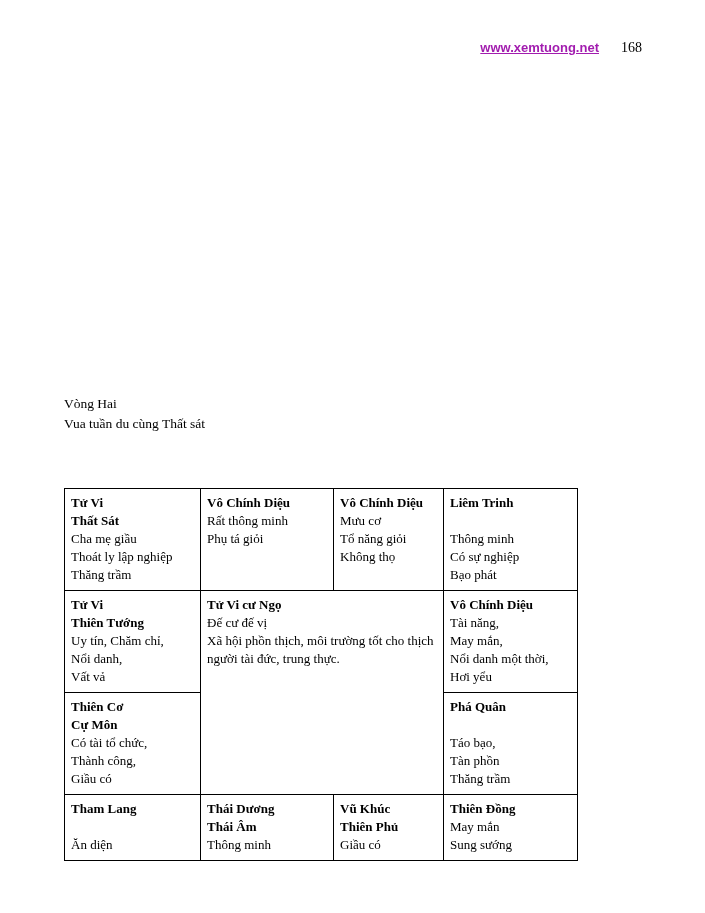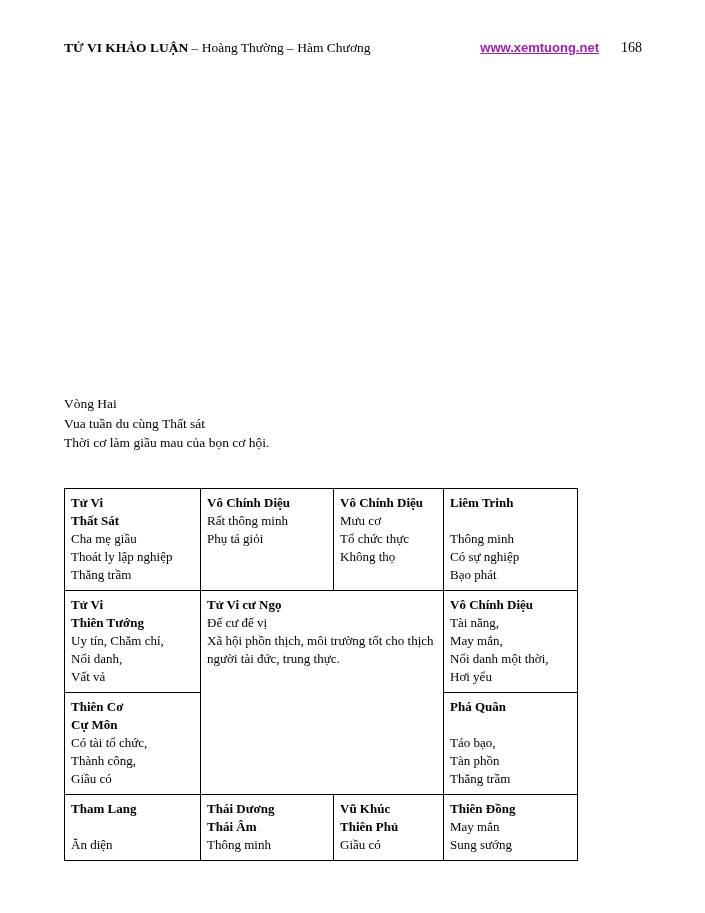--- a/index.html
+++ b/index.html
@@ -101,30 +101,28 @@
   .center-cell .cell-line {
     white-space: normal;
   }
 </style>
 </head>
 <body>
 
 <div class="page">
 
   <div class="header">
-    <span class="header-title"><span class="bold">TỬ VI KHẢO LUẬN</span><span> – Hoàng Thường – Hàm Chương</span></span>
     <span class="header-spacer"></span>
     <a class="header-link" href="#">www.xemtuong.net</a>
     <span class="header-page">168</span>
   </div>
 
   <div class="intro">
     <div class="intro-head">Vòng Hai</div>
     <div>Vua tuần du cùng Thất sát</div>
-    <div>Thời cơ làm giầu mau của bọn cơ hội.</div>
   </div>
 
   <table class="grid">
     <colgroup>
       <col class="c1">
         <col class="c2">
         <col class="c3">
         <col class="c4">
     </colgroup>
     <tbody>
@@ -137,21 +135,21 @@
           <div class="cell-line">Thăng trầm</div>
         </td>
         <td>
           <div class="cell-line b">Vô Chính Diệu</div>
           <div class="cell-line">Rất thông minh</div>
           <div class="cell-line">Phụ tá giỏi</div>
         </td>
         <td>
           <div class="cell-line b">Vô Chính Diệu</div>
           <div class="cell-line">Mưu cơ</div>
-          <div class="cell-line">Tổ chức thực</div>
+          <div class="cell-line">Tổ năng giỏi</div>
           <div class="cell-line">Không thọ</div>
         </td>
         <td>
           <div class="cell-line b">Liêm Trinh</div>
           <div class="cell-line">&nbsp;</div>
           <div class="cell-line">Thông minh</div>
           <div class="cell-line">Có sự nghiệp</div>
           <div class="cell-line">Bạo phát</div>
         </td>
       </tr>

